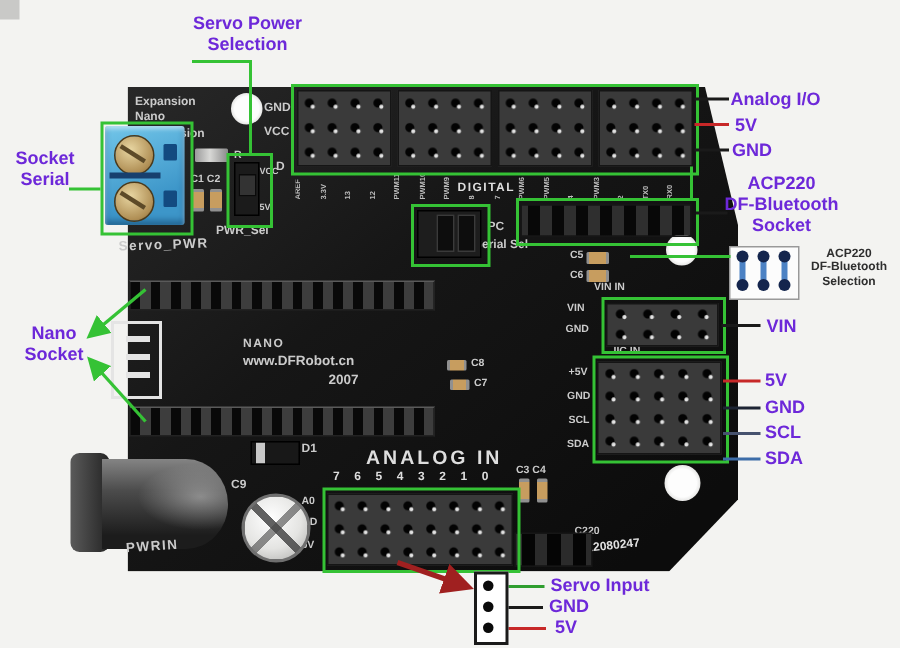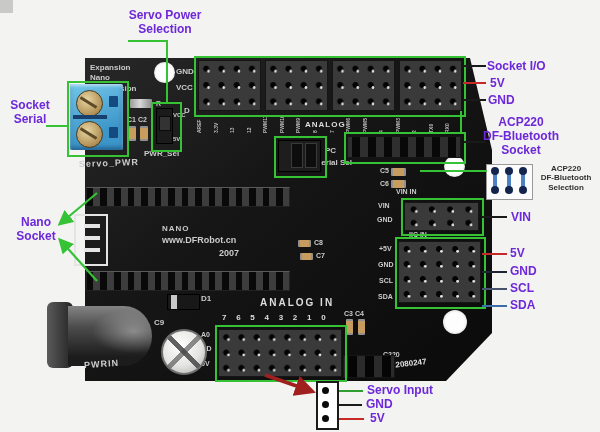--- a/index.html
+++ b/index.html
@@ -106,21 +106,21 @@
     <span>8</span>
   <span>7</span>
     <span>PWM6</span>
   <span>PWM5</span>
     <span>4</span>
   <span>PWM3</span>
     <span>2</span>
   <span>TX0</span>
     <span>RX0</span>
 </div>
-<div class="abs silk" style="left:305px;top:121px;font-size:8px;letter-spacing:1px;color:#dedede">ANALOG</div>
+<div class="abs silk" style="left:305px;top:121px;font-size:8px;letter-spacing:1px;color:#dedede">DIGITAL</div>
 
 <div class="abs" style="left:278px;top:140px;width:41px;height:30px;background:#1d1d1d;border:1px solid #000;z-index:22"></div>
 <div class="abs jmpcol" style="left:291px;top:143px;width:10px;height:23px;background:#0d0d0d;border:1px solid #3a3a3a"></div>
 <div class="abs jmpcol" style="left:305px;top:143px;width:10px;height:23px;background:#0d0d0d;border:1px solid #3a3a3a"></div>
 <div class="abs gbox" style="left:274px;top:136px;width:49px;height:38px"></div>
 <div class="abs silk" style="left:325px;top:147px;font-size:8px">PC</div>
 <div class="abs silk" style="left:316px;top:159px;font-size:8px">Serial Sel</div>
 
 <div class="abs holestrip" style="left:347px;top:136px;width:112px;height:20px"></div>
 <div class="abs gbox" style="left:344px;top:132px;width:118px;height:28px"></div>
@@ -140,21 +140,21 @@
 <div class="abs silk" style="left:316px;top:252px;font-size:7px">C7</div>
 
 <div class="abs" id="jack-flange" style="left:47px;top:302px;width:26px;height:66px"></div>
 <div class="abs" id="jack-body" style="left:68px;top:306px;width:84px;height:60px"></div>
 <div class="abs silk" style="left:84px;top:360px;font-size:9px;letter-spacing:1px;transform:rotate(-4deg);z-index:24">PWRIN</div>
 <div class="abs" style="left:167px;top:294px;width:31px;height:14px;z-index:22;border:1px solid #000;background:linear-gradient(90deg,#181818 0 3px,#c8c8c8 3px 9px,#181818 9px)"></div>
 <div class="abs silk" style="left:201px;top:295px;font-size:8px">D1</div>
 <div class="abs silk" style="left:154px;top:319px;font-size:8px">C9</div>
 <div class="abs" id="cap-c9" style="left:161px;top:329px"></div>
 
-<div class="abs silk" style="left:260px;top:298px;font-size:10px;letter-spacing:2px;color:#dedede">ANALOG IN</div>
+<div class="abs silk" style="left:244px;top:298px;font-size:13px;letter-spacing:2px;color:#dedede">ANALOG IN</div>
 <div class="abs silk" style="left:222px;top:314px;font-size:8px;word-spacing:7.5px;color:#dedede">7 6 5 4 3 2 1 0</div>
 <div class="abs silk" style="left:201px;top:331px;font-size:7px">A0</div>
 <div class="abs silk" style="left:196px;top:345px;font-size:7px">GND</div>
 <div class="abs silk" style="left:201px;top:360px;font-size:7px">5V</div>
 <div class="abs pinhdr" style="left:218px;top:329px;width:122px;height:46px;background-size:12.5% 33.4%,12.5% 33.4%"></div>
 <div class="abs gbox" style="left:215px;top:325px;width:128px;height:53px"></div>
 <div class="abs silk" style="left:344px;top:310px;font-size:7px">C3 C4</div>
 <div class="abs tancapv" style="left:346px;top:319px;width:7px;height:16px"></div>
 <div class="abs tancapv" style="left:358px;top:319px;width:7px;height:16px"></div>
 <div class="abs holestrip" style="left:343px;top:355px;width:50px;height:21px;background:repeating-linear-gradient(90deg,#2b2b2b 0 4px,#050505 4px 13px,#2b2b2b 13px 17px)"></div>
@@ -218,21 +218,21 @@
   <div>Socket</div>
   <div>Serial</div>
 </div>
 <div class="abs gline" style="left:46px;top:125px;width:21px;height:2px"></div>
 
 <div class="abs lbl lblc" style="left:8px;top:215px;width:56px">
   <div>Nano</div>
   <div>Socket</div>
 </div>
 
-<div class="abs lbl" style="left:487px;top:59px">Socket I/O</div>
+<div class="abs lbl" style="left:487px;top:59px">Analog I/O</div>
 <div class="abs cline" style="left:463px;top:65px;width:23px;background:#1a1a1a"></div>
 <div class="abs lbl" style="left:490px;top:76px">5V</div>
 <div class="abs cline" style="left:463px;top:82px;width:23px;background:#c72828"></div>
 <div class="abs lbl" style="left:488px;top:93px">GND</div>
 <div class="abs cline" style="left:463px;top:99px;width:23px;background:#1a1a1a"></div>
 <div class="abs gline" style="left:460px;top:111px;width:2px;height:23px"></div>
 
 <div class="abs lbl lblc" style="left:482px;top:115px;width:78px">
   <div>ACP220</div>
   <div>DF-Bluetooth</div>

